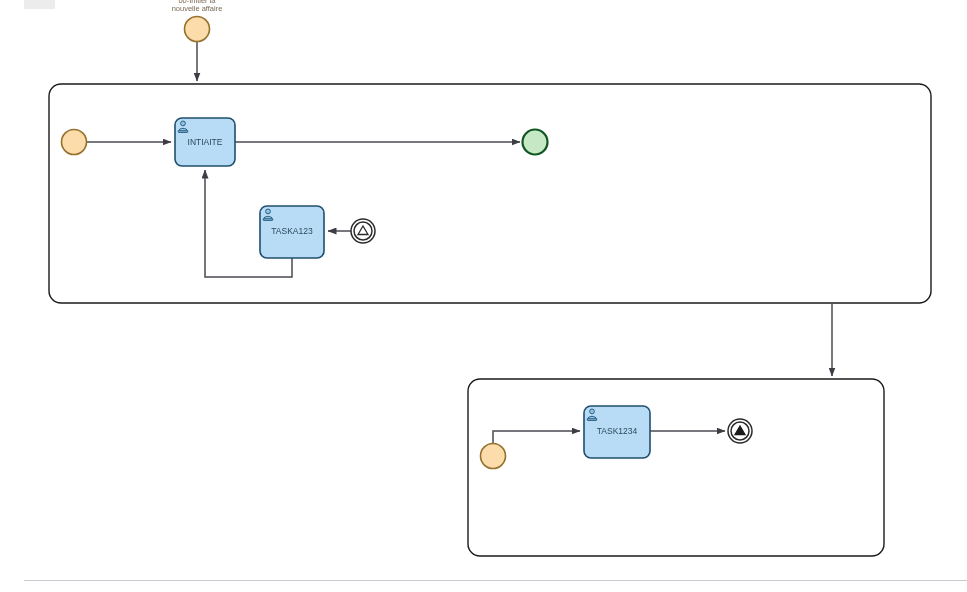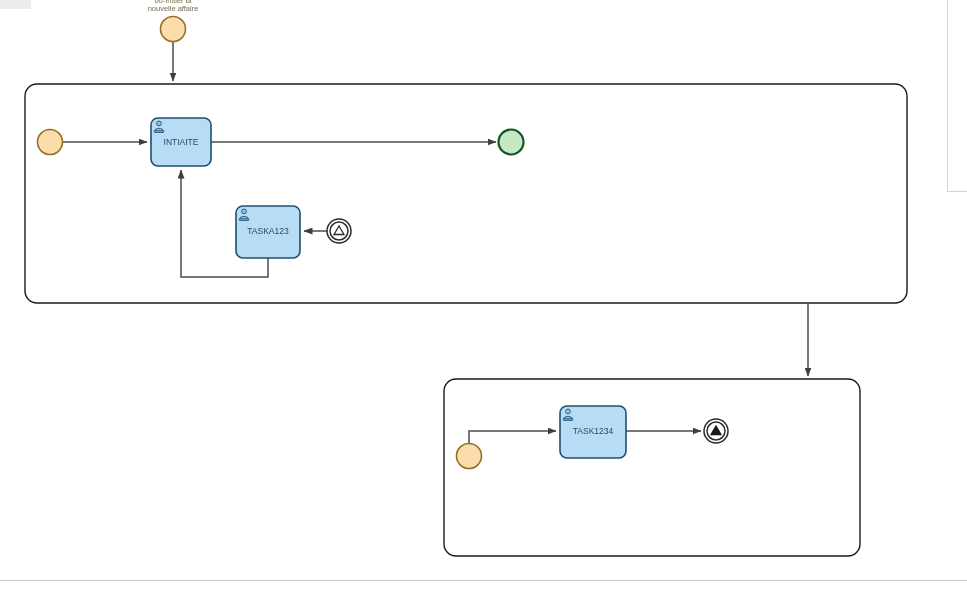--- a/index.html
+++ b/index.html
@@ -13,20 +13,21 @@
     height: 592px;
     position: relative;
     overflow: hidden;
     font-family: "Liberation Sans", sans-serif;
   }
 
   
   #canvas-root {
     position: absolute;
     inset: 0;
+    margin-left: 24px;
   }
   #top-left-chip {
     position: absolute;
     left: 0;
     top: 0;
     width: 31px;
     height: 9px;
     background: #ececec;
   }
   #side-panel-edge {

